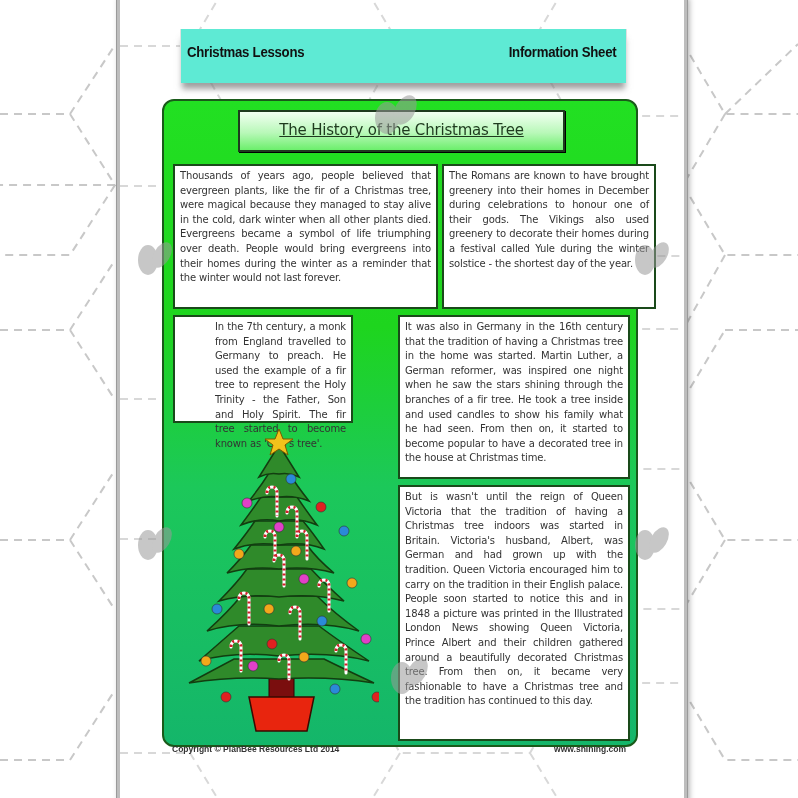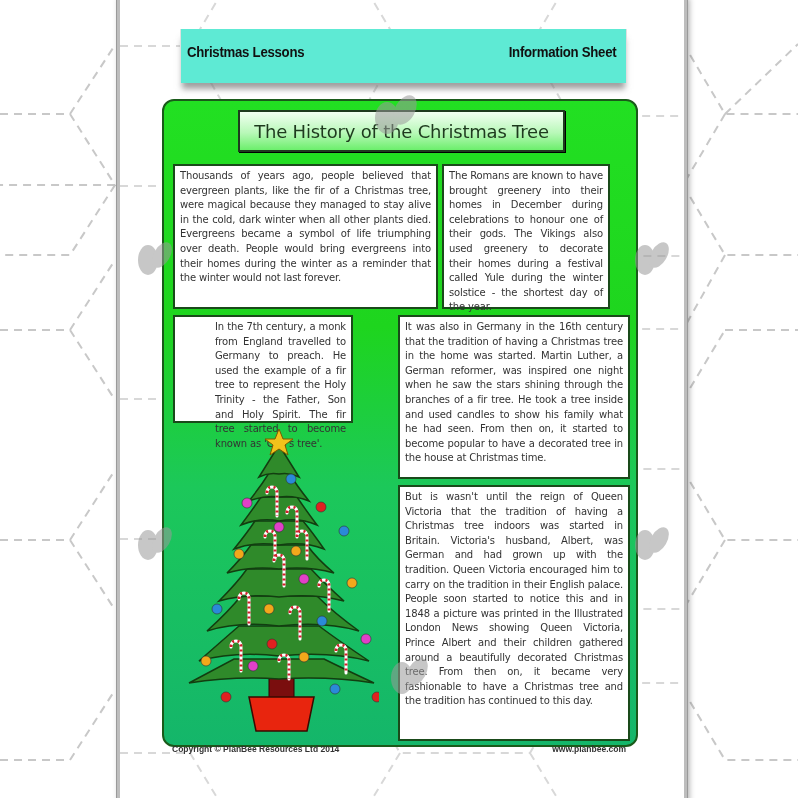--- a/index.html
+++ b/index.html
@@ -6,21 +6,21 @@
   body{width:798px;height:798px;position:relative;overflow:hidden;background:#ffffff;font-family:"DejaVu Sans", sans-serif;}
   .bg-hex{position:absolute;left:0;top:0;width:798px;height:798px;}
   .page{position:absolute;left:117px;top:-4px;width:564px;height:800px;background:#ffffff;border:3px solid #bdbdbd;box-shadow:0 0 0 1px #9a9a9a, 2px 2px 6px rgba(0,0,0,.35);}
   .page-hex{position:absolute;left:0;top:0;width:564px;height:800px;}
   .header-card{position:absolute;left:60px;top:30px;width:445px;height:54px;background:#5eead4;box-shadow:0 8px 6px -2px rgba(120,120,120,.7);border-left:1px solid #e0e0e0;border-right:1px solid #e0e0e0;}
   .header-left,.header-right{position:absolute;top:14px;font-family:"Liberation Sans", sans-serif;font-weight:bold;font-size:15px;letter-spacing:-0.3px;color:#111;transform:scaleX(.88);}
   .header-left{left:6px;transform-origin:left center;}
   .header-right{right:10px;transform-origin:right center;}
   .panel{position:absolute;left:42px;top:100px;width:472px;height:644px;border:2px solid #1a5a1a;border-radius:12px;background:linear-gradient(to bottom,#22e022 0%,#1ed51e 35%,#1cc85a 60%,#14b66a 100%);}
   .title-box{position:absolute;left:74px;top:9px;width:323px;height:38px;border:2px solid #1e3a1e;background:linear-gradient(to bottom,#f2fff2 0%,#b8f8b8 55%,#6cef6c 100%);box-shadow:1px 1px 0 #000;}
-  .title-text{position:absolute;left:0;right:0;top:9px;text-align:center;font-family:"DejaVu Sans", sans-serif;font-size:18px;color:#1e3a1e;letter-spacing:-0.2px;}
+  .title-text{position:absolute;left:0;right:0;top:9px;text-align:center;font-family:"DejaVu Sans", sans-serif;font-size:15px;color:#1e3a1e;text-decoration:underline;letter-spacing:-0.2px;}
   .tbox{position:absolute;background:#fff;border:2px solid #1a4a1a;padding:3px 5px 3px 5px;box-sizing:border-box;font-family:"DejaVu Sans", sans-serif;font-size:10px;line-height:14.6px;color:#333;text-align:justify;letter-spacing:-0.15px;}
   .footer-left,.footer-right{position:absolute;top:745px;font-family:"Liberation Sans", sans-serif;font-weight:bold;font-size:8.5px;color:#333;text-align:right;}
   .footer-left{left:52px;}
   .footer-right{right:58px;}
   .tree{position:absolute;left:15px;top:320px;width:200px;height:320px;}
   .bee{position:absolute;opacity:.55;}
 </style>
 </head>
 <body>
 
@@ -48,21 +48,21 @@
     <div class="header-left">Christmas Lessons</div>
     <div class="header-right">Information Sheet</div>
   </div>
 
   <div class="panel">
     <div class="title-box">
       <div class="title-text">The History of the Christmas Tree</div>
     </div>
 
     <div class="tbox" style="left:9px;top:63px;width:265px;height:145px;">Thousands of years ago, people believed that evergreen plants, like the fir of a Christmas tree, were magical because they managed to stay alive in the cold, dark winter when all other plants died. Evergreens became a symbol of life triumphing over death. People would bring evergreens into their homes during the winter as a reminder that the winter would not last forever.</div>
-    <div class="tbox" style="left:278px;top:63px;width:168px;height:145px;">The Romans are known to have brought greenery into their homes in December during celebrations to honour one of their gods. The Vikings also used greenery to decorate their homes during a festival called Yule during the winter solstice - the shortest day of the year.</div>
+    <div class="tbox" style="left:278px;top:63px;width:214px;height:145px;">The Romans are known to have brought greenery into their homes in December during celebrations to honour one of their gods. The Vikings also used greenery to decorate their homes during a festival called Yule during the winter solstice - the shortest day of the year.</div>
     <div class="tbox" style="left:9px;top:214px;width:180px;height:108px;padding-left:40px;">In the 7th century, a monk from England travelled to Germany to preach. He used the example of a fir tree to represent the Holy Trinity - the Father, Son and Holy Spirit. The fir tree started to become known as 'God's tree'.</div>
     <div class="tbox" style="left:234px;top:214px;width:232px;height:164px;">It was also in Germany in the 16th century that the tradition of having a Christmas tree in the home was started. Martin Luther, a German reformer, was inspired one night when he saw the stars shining through the branches of a fir tree. He took a tree inside and used candles to show his family what he had seen. From then on, it started to become popular to have a decorated tree in the house at Christmas time.</div>
     <div class="tbox" style="left:234px;top:384px;width:232px;height:256px;">But is wasn't until the reign of Queen Victoria that the tradition of having a Christmas tree indoors was started in Britain. Victoria's husband, Albert, was German and had grown up with the tradition. Queen Victoria encouraged him to carry on the tradition in their English palace. People soon started to notice this and in 1848 a picture was printed in the Illustrated London News showing Queen Victoria, Prince Albert and their children gathered around a beautifully decorated Christmas tree. From then on, it became very fashionable to have a Christmas tree and the tradition has continued to this day.</div>
 
     <svg class="tree" viewBox="0 0 200 320">
 
       <rect x="90" y="253" width="25" height="25" fill="#7a0e0e" stroke="#2a0000" stroke-width="1"></rect>
       <path d="M70,276 L135,276 L128,310 L77,310 Z" fill="#e8250e" stroke="#3a0a00" stroke-width="1.5"></path>
 
       <g fill="#2f8a2a" stroke="#123d10" stroke-width="1.5">
@@ -125,21 +125,21 @@
         <circle cx="74" cy="245" r="5" fill="#e040c8"></circle>
         <circle cx="125" cy="236" r="5" fill="#f2a81b"></circle>
         <circle cx="47" cy="276" r="5" fill="#e02020"></circle>
         <circle cx="156" cy="268" r="5" fill="#2a8ad8"></circle>
         <circle cx="198" cy="276" r="5" fill="#e02020"></circle>
       </g>
     </svg>
   </div>
 
   <div class="footer-left">Copyright © PlanBee Resources Ltd 2014</div>
-  <div class="footer-right">www.planbee.com</div>
+  <div class="footer-right">www.shining.com</div>
 </div>
 
 <svg class="bee" style="left:365px;top:88px;" width="60" height="50" viewBox="0 0 60 50">
     <ellipse cx="22" cy="30" rx="12" ry="16" fill="#9a9a9a"></ellipse>
     <ellipse cx="40" cy="22" rx="10" ry="16" fill="#9a9a9a" transform="rotate(30 40 22)"></ellipse>
   </svg>
 <svg class="bee" style="left:128px;top:235px;" width="50" height="45" viewBox="0 0 50 45">
     <ellipse cx="20" cy="25" rx="10" ry="15" fill="#9a9a9a"></ellipse>
     <ellipse cx="34" cy="20" rx="8" ry="14" fill="#9a9a9a" transform="rotate(30 34 20)"></ellipse>
   </svg>

